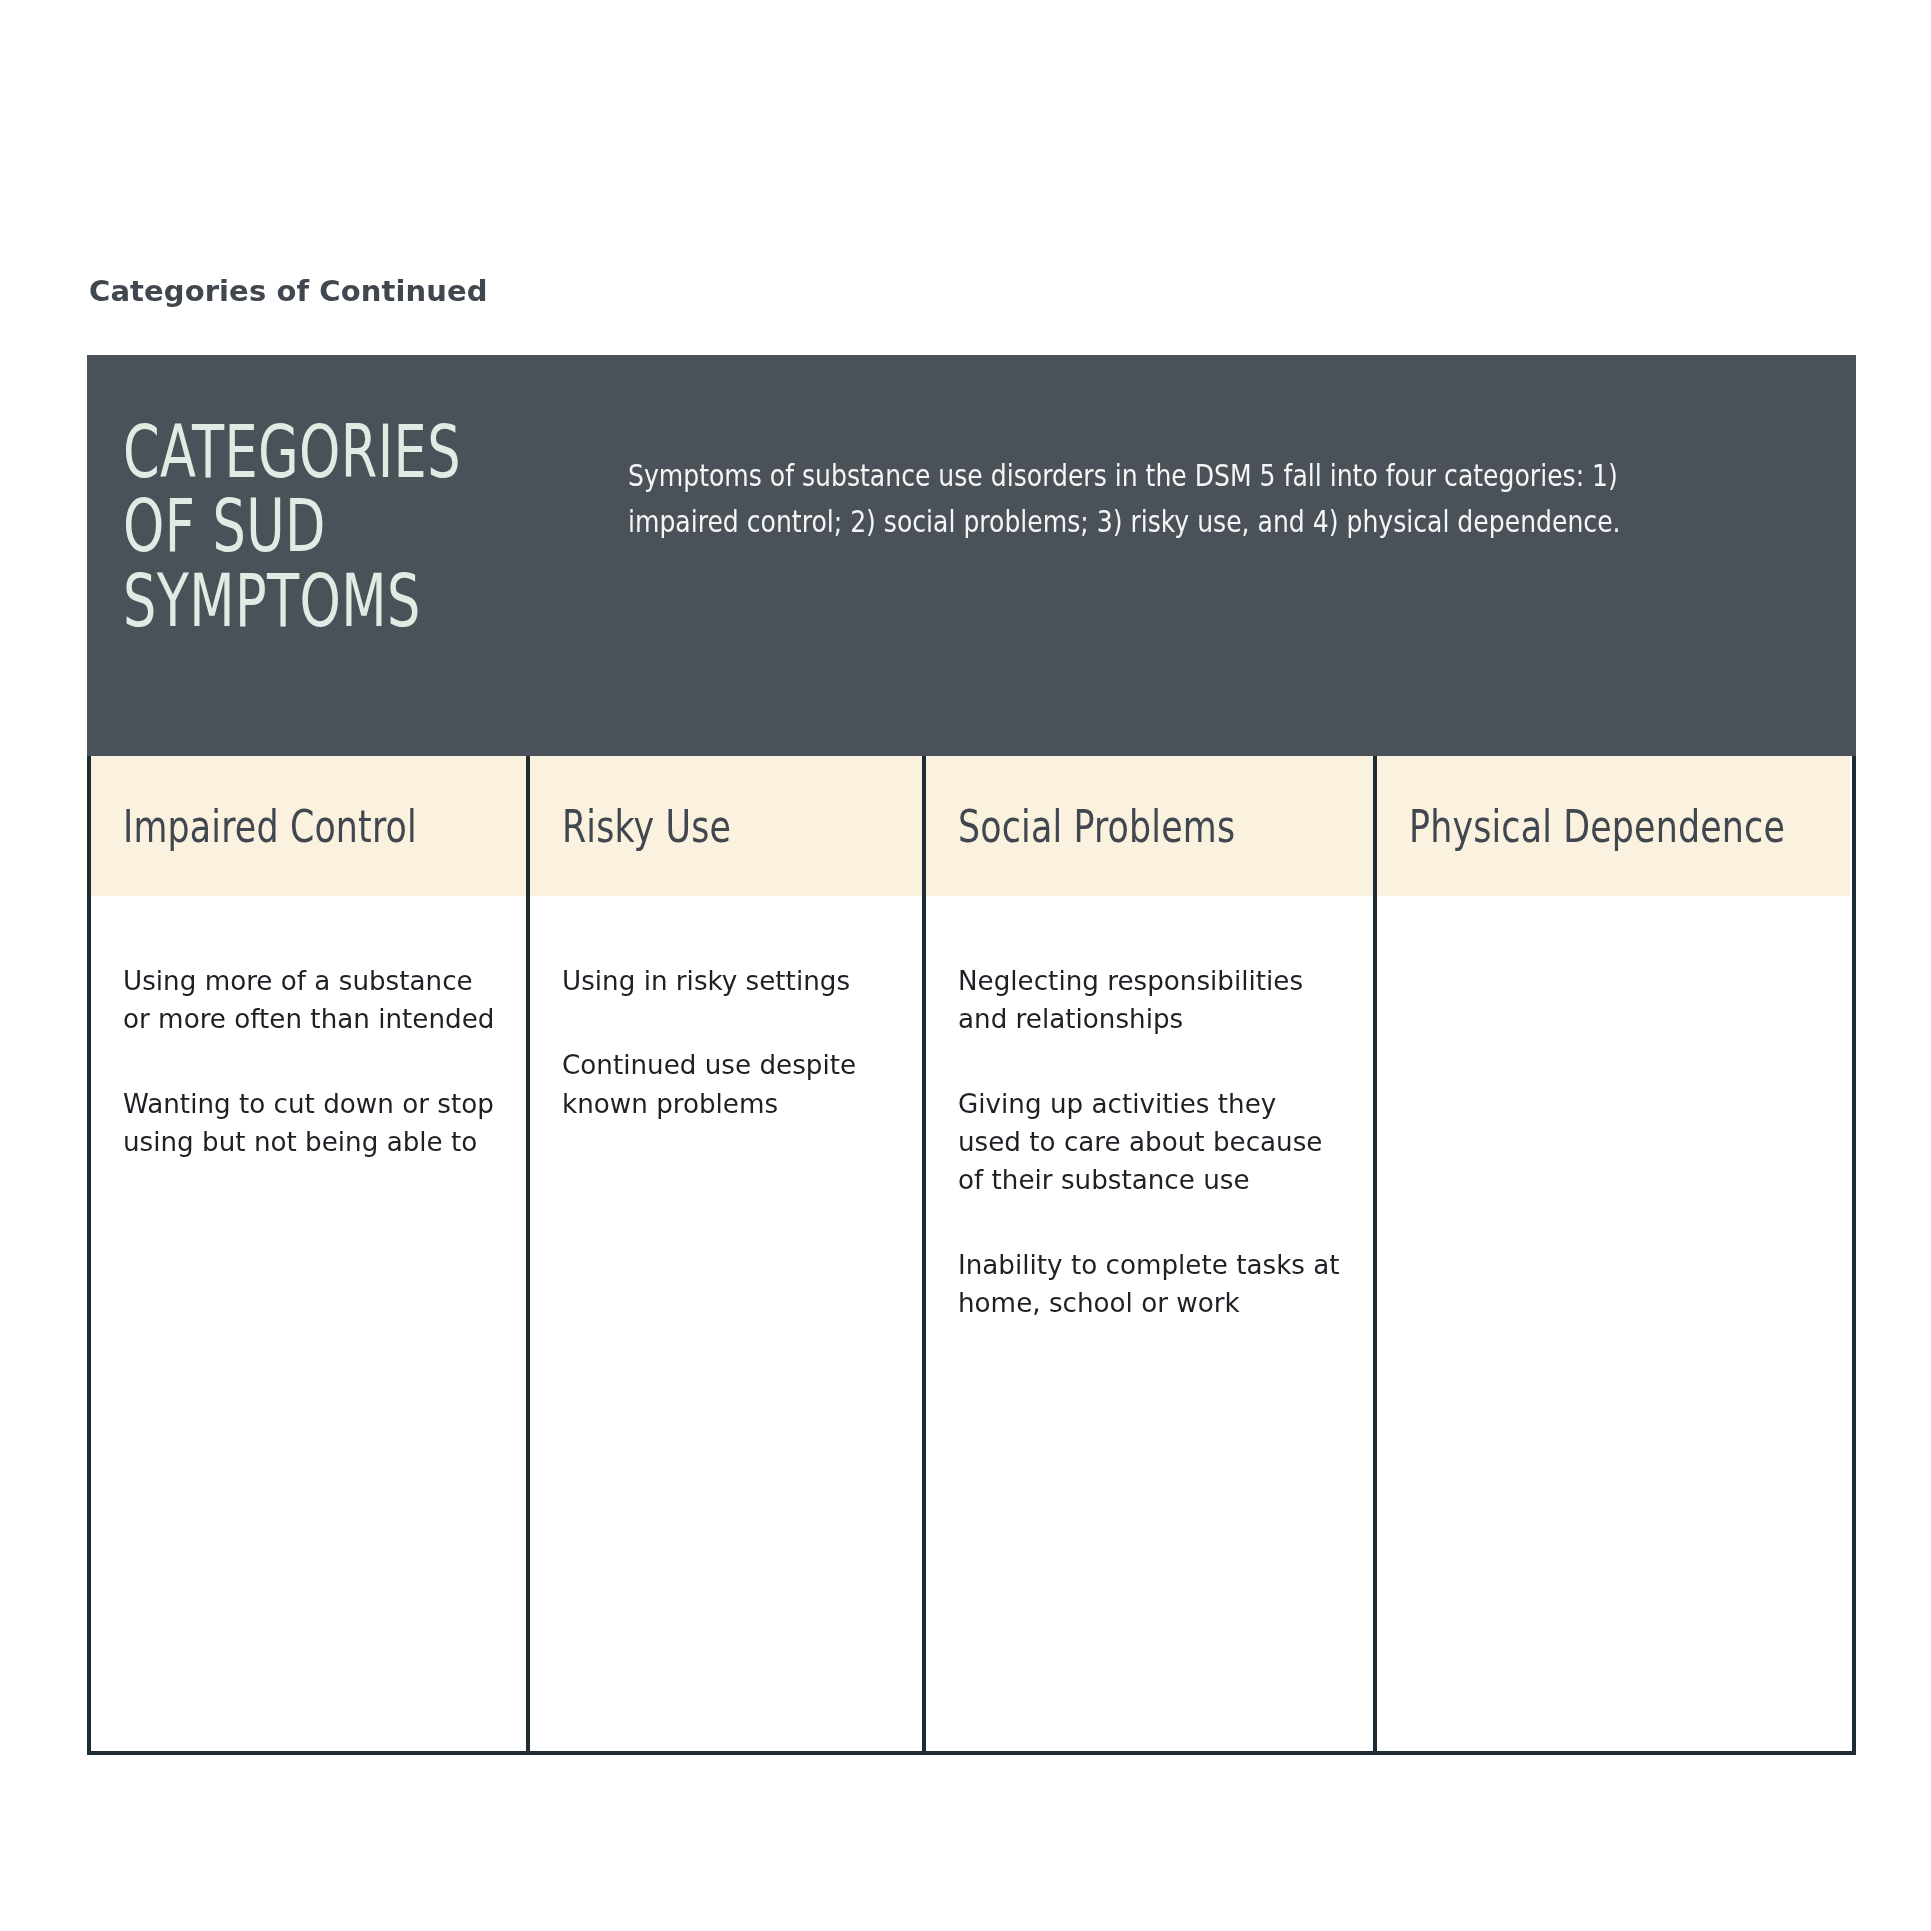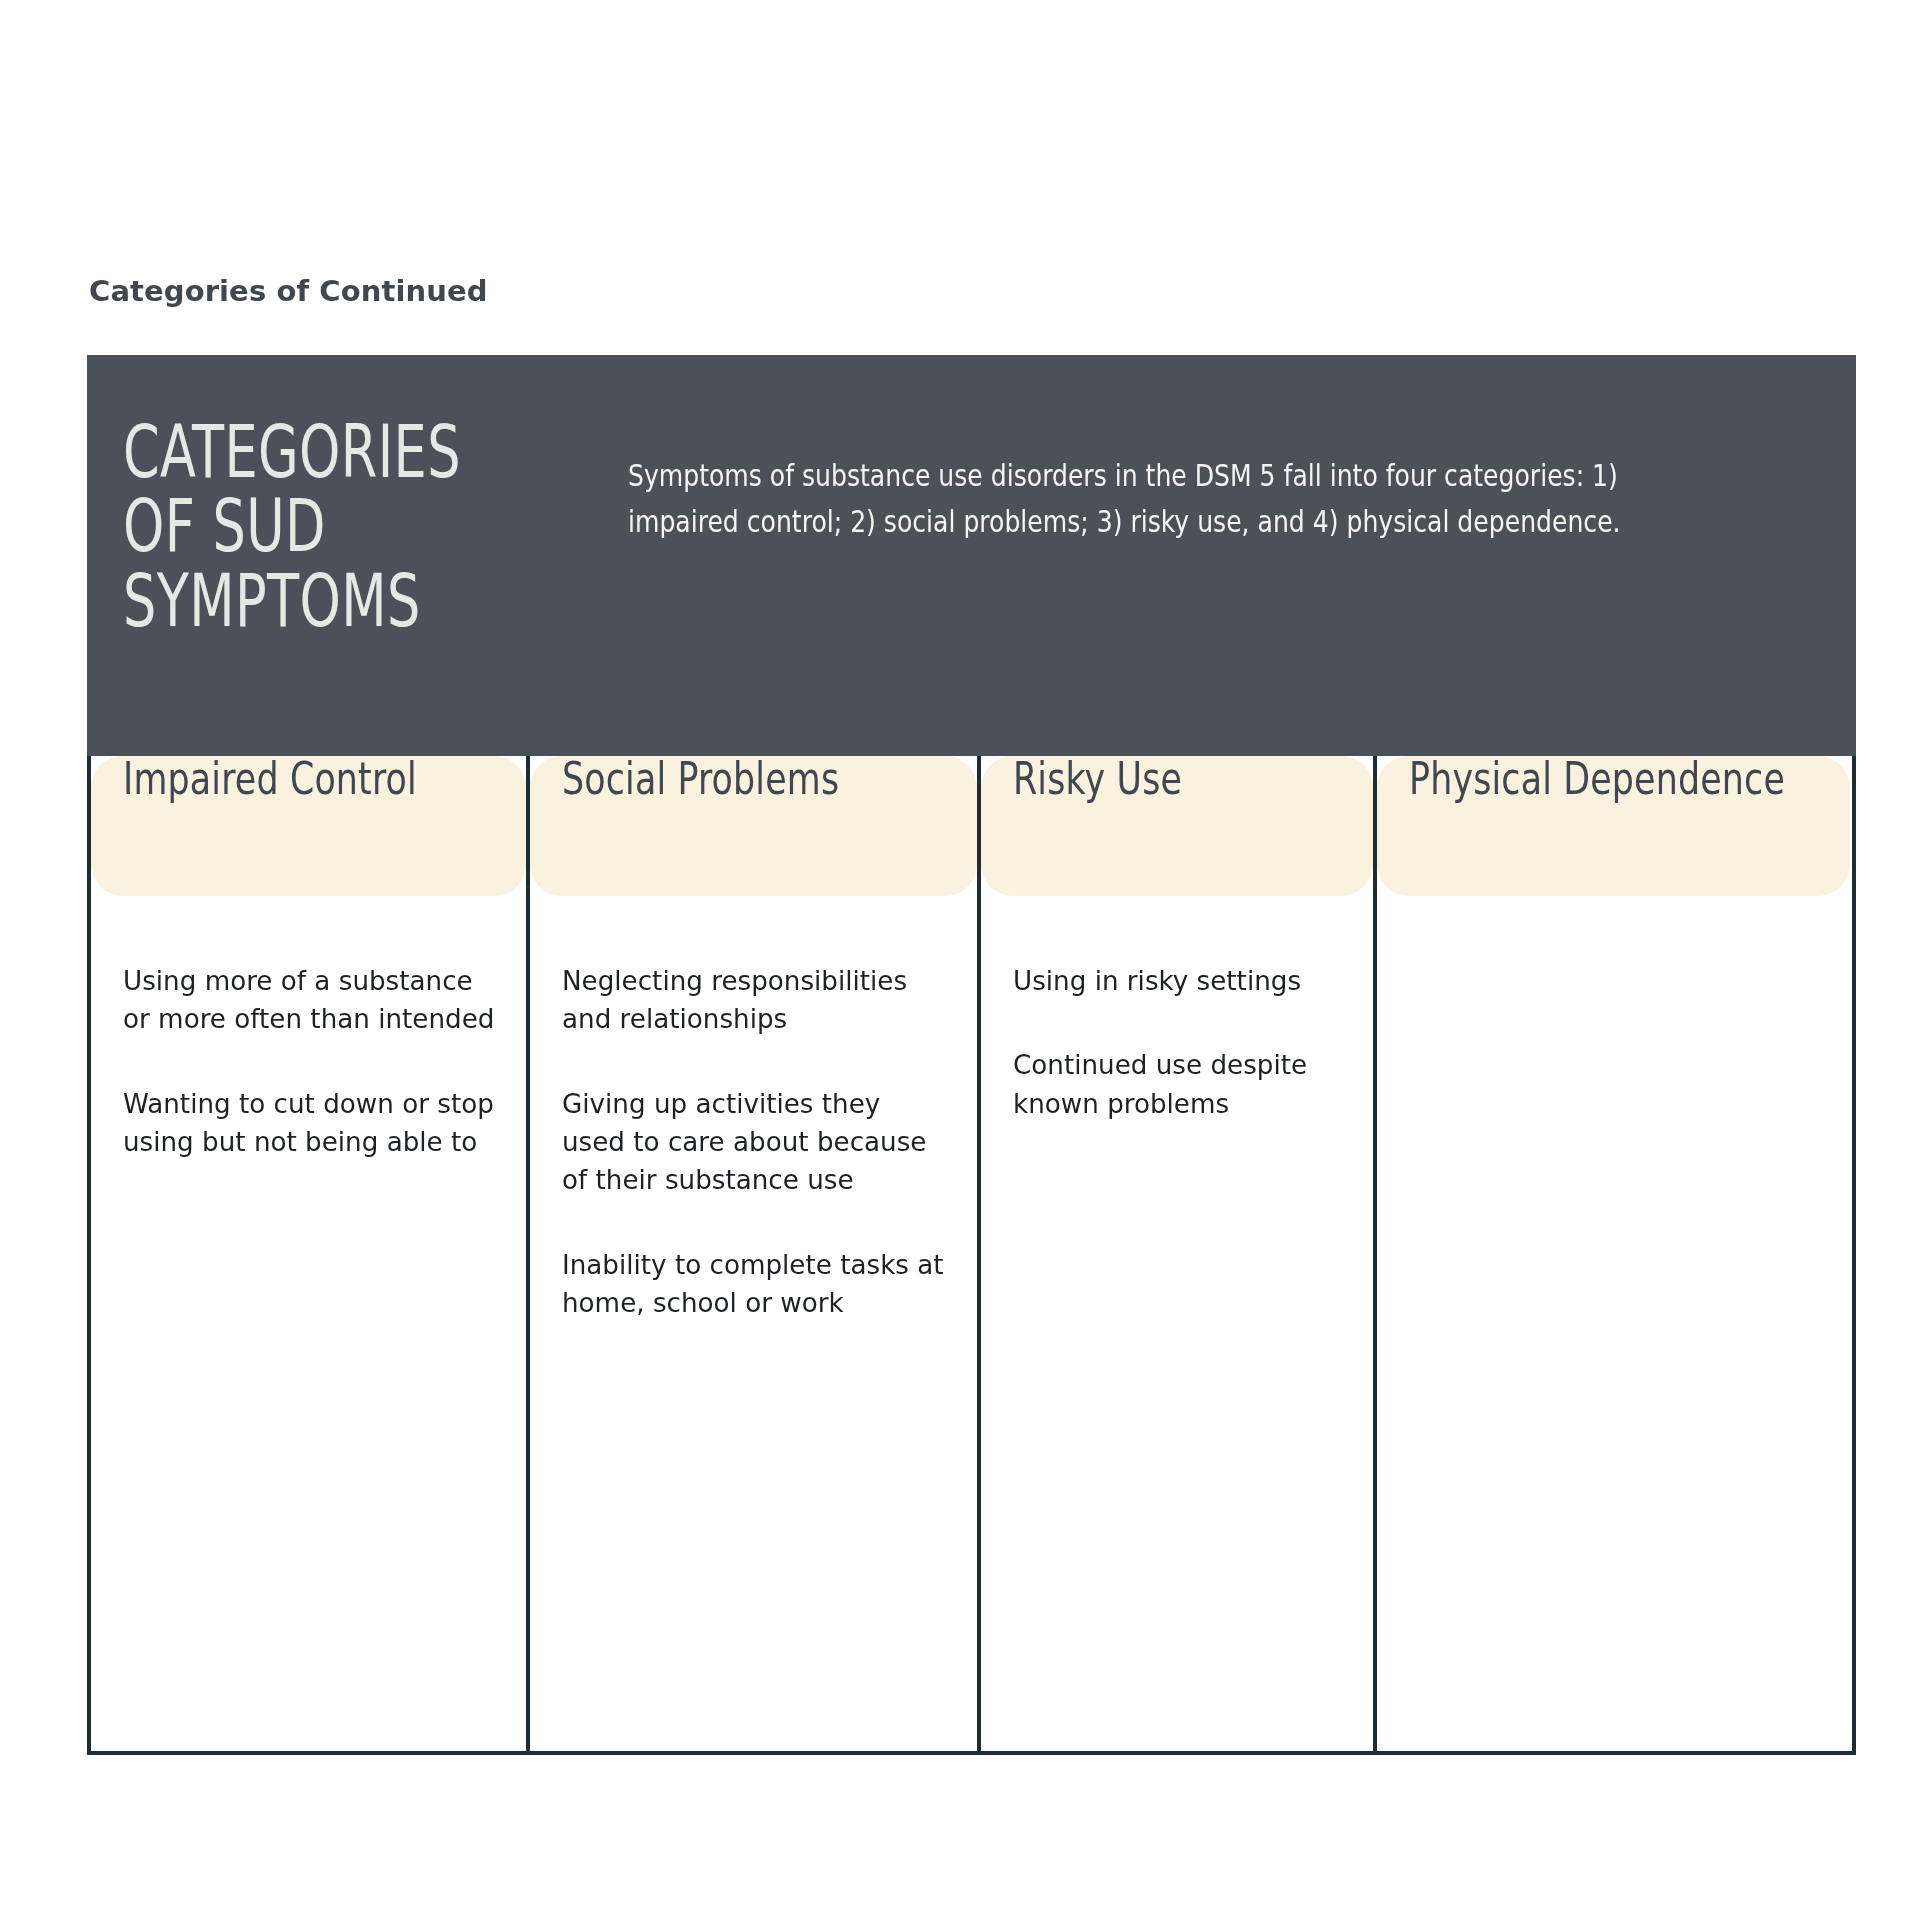--- a/index.html
+++ b/index.html
@@ -111,23 +111,22 @@
   .col-1 { width: 435px; }
   .col-2 { width: 451px; }
   .col-3 { width: 396px; }
   .col-4 { width: 477px; }
 
   .col-head {
     height: 140px;
     background: #faf1de;
     box-sizing: border-box;
     display: flex;
-    align-items: flex-start;
+    align-items: center;
     padding: 0 0 0 32px;
-    border-radius: 32px;
   }
   .col-head-text {
     font-family: "Liberation Sans Narrow", "DejaVu Sans Condensed", "Liberation Sans", sans-serif;
     font-size: 45px;
     line-height: 1;
     letter-spacing: 0.2px;
     color: #41474f;
     transform: scaleX(0.86);
     transform-origin: left center;
     white-space: nowrap;
@@ -170,41 +169,41 @@
       <div class="col col-1">
         <div class="col-head">
           <span class="col-head-text">Impaired Control</span>
         </div>
         <div class="col-body">
           <p>Using more of a substance or more often than intended</p>
           <p>Wanting to cut down or stop using but not being able to</p>
         </div>
       </div>
 
+      <div class="col col-3">
+        <div class="col-head">
+          <span class="col-head-text">Risky Use</span>
+        </div>
+        <div class="col-body">
+          <p>Using in risky settings</p>
+          <p>Continued use despite known problems</p>
+        </div>
+      </div>
+
       <div class="col col-2">
         <div class="col-head">
           <span class="col-head-text">Social Problems</span>
         </div>
         <div class="col-body">
           <p>Neglecting responsibilities and relationships</p>
           <p>Giving up activities they used to care about because of their substance use</p>
           <p>Inability to complete tasks at home, school or work</p>
         </div>
       </div>
 
-      <div class="col col-3">
-        <div class="col-head">
-          <span class="col-head-text">Risky Use</span>
-        </div>
-        <div class="col-body">
-          <p>Using in risky settings</p>
-          <p>Continued use despite known problems</p>
-        </div>
-      </div>
-
       <div class="col col-4">
         <div class="col-head">
           <span class="col-head-text">Physical Dependence</span>
         </div>
       </div>
 
     </div>
   </div>
 </div>
 

